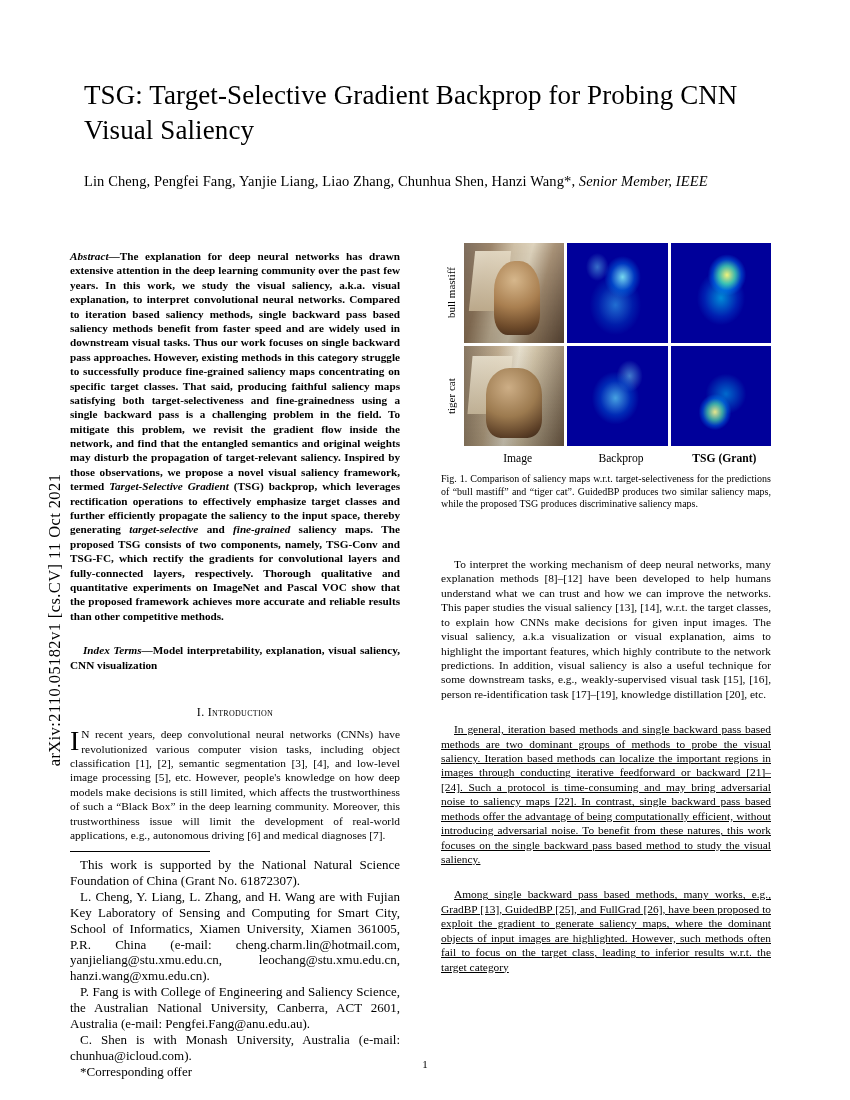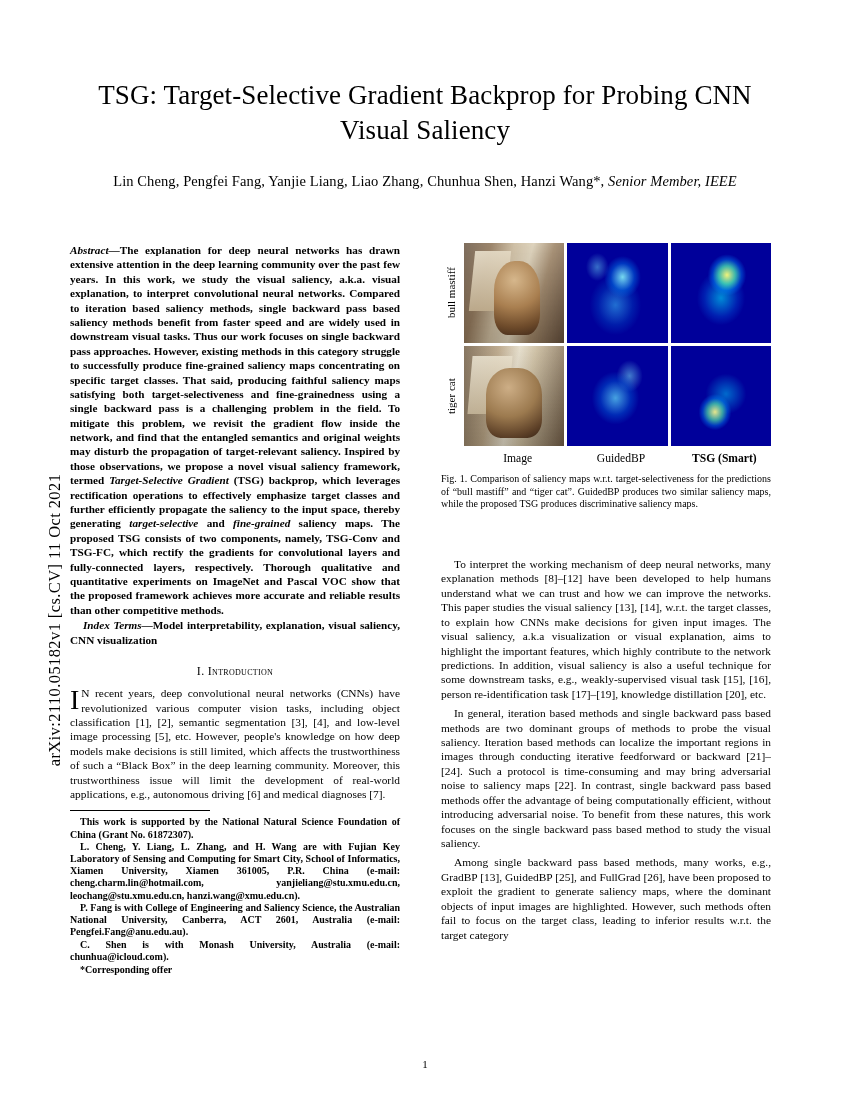--- a/index.html
+++ b/index.html
@@ -34,79 +34,78 @@
     font-size: 16.5px;
     letter-spacing: 0.4px;
     color: #000;
     text-align: center;
     white-space: nowrap;
   }
 
   
   .title-block {
     position: absolute;
-    left: 70px;
+    left: 84px;
     top: 78px;
     width: 710px;
-    text-align: center;
   }
   .title {
     font-size: 27px;
     line-height: 1.28;
     font-weight: normal;
     letter-spacing: 0.1px;
   }
   .authors {
     margin-top: 26px;
     font-size: 14.5px;
     letter-spacing: 0.1px;
   }
   .authors .ital { font-style: italic; }
 
   
   .col {
     position: absolute;
-    top: 243px;
+    top: 249px;
     width: 330px;
     font-size: 11.4px;
     line-height: 1.265;
     text-align: justify;
   }
   .col-left { left: 70px; }
   .col-right { left: 441px; }
 
   p { margin: 0; }
   .indent { text-indent: 13px; }
-  .para-gap { margin-top: 5px; }
+  .para-gap { margin-top: 21px; text-decoration: underline; }
 
   .abstract-body {
     font-weight: bold;
     font-size: 11.2px;
     line-height: 1.285;
     text-align: justify;
   }
   .abstract-body .lead {
     font-style: italic;
   }
   .abstract-body .ital { font-style: italic; font-weight: bold; }
 
   .index-terms {
-    margin-top: 1px;
+    margin-top: 20px;
     font-weight: bold;
     font-size: 11.2px;
     line-height: 1.285;
     text-align: justify;
     text-indent: 13px;
   }
   .index-terms .lead { font-style: italic; }
 
   .section-head {
     text-align: center;
     font-size: 12px;
-    margin: 17px 0 7px 0;
+    margin: 33px 0 7px 0;
     font-variant: small-caps;
     letter-spacing: 0.3px;
     font-family: Liberation Serif, serif;
   }
 
   .dropcap-para {
     position: relative;
     font-size: 11.4px;
     line-height: 1.265;
     text-align: justify;
@@ -121,24 +120,23 @@
   }
 
   
   .rule {
     width: 140px;
     height: 1px;
     background: #000;
     margin: 9px 0 5px 0;
   }
   .footnotes {
-    font-size: 10px;
+    font-size: 13px;
     line-height: 1.21;
     text-align: justify;
-    font-weight: bold;
   }
   .footnotes p { text-indent: 10px; margin-bottom: 0.5px; }
 
   
   .figure {
     position: absolute;
     left: 441px;
     top: 243px;
     width: 330px;
   }
@@ -315,22 +313,22 @@
       <div class="cell heat heat-tsg-a"></div>
 
       <div class="row-label">tiger cat</div>
       <div class="cell photo-b"></div>
       <div class="cell heat heat-guided-b"></div>
       <div class="cell heat heat-tsg-b"></div>
     </div>
     <div class="fig-colheads">
       <div></div>
       <div>Image</div>
-      <div>GuidedBP</div>
-      <div class="bold">TSG (Smart)</div>
+      <div>Backprop</div>
+      <div class="bold">TSG (Grant)</div>
     </div>
     <div class="fig-caption">
       <span>Fig. 1.</span>
       <span>Comparison of saliency maps w.r.t. target-selectiveness for the predictions of “bull mastiff” and “tiger cat”. GuidedBP produces two similar saliency maps, while the proposed TSG produces discriminative saliency maps.</span>
     </div>
   </div>
 
   <div class="col col-right" style="top:557px;">
     <p class="indent">To interpret the working mechanism of deep neural networks, many explanation methods [8]–[12] have been developed to help humans understand what we can trust and how we can improve the networks. This paper studies the visual saliency [13], [14], w.r.t. the target classes, to explain how CNNs make decisions for given input images. The visual saliency, a.k.a visualization or visual explanation, aims to highlight the important features, which highly contribute to the network predictions. In addition, visual saliency is also a useful technique for some downstream tasks, e.g., weakly-supervised visual task [15], [16], person re-identification task [17]–[19], knowledge distillation [20], etc.</p>
     <p class="indent para-gap">In general, iteration based methods and single backward pass based methods are two dominant groups of methods to probe the visual saliency. Iteration based methods can localize the important regions in images through conducting iterative feedforward or backward [21]–[24]. Such a protocol is time-consuming and may bring adversarial noise to saliency maps [22]. In contrast, single backward pass based methods offer the advantage of being computationally efficient, without introducing adversarial noise. To benefit from these natures, this work focuses on the single backward pass based method to study the visual saliency.</p>

